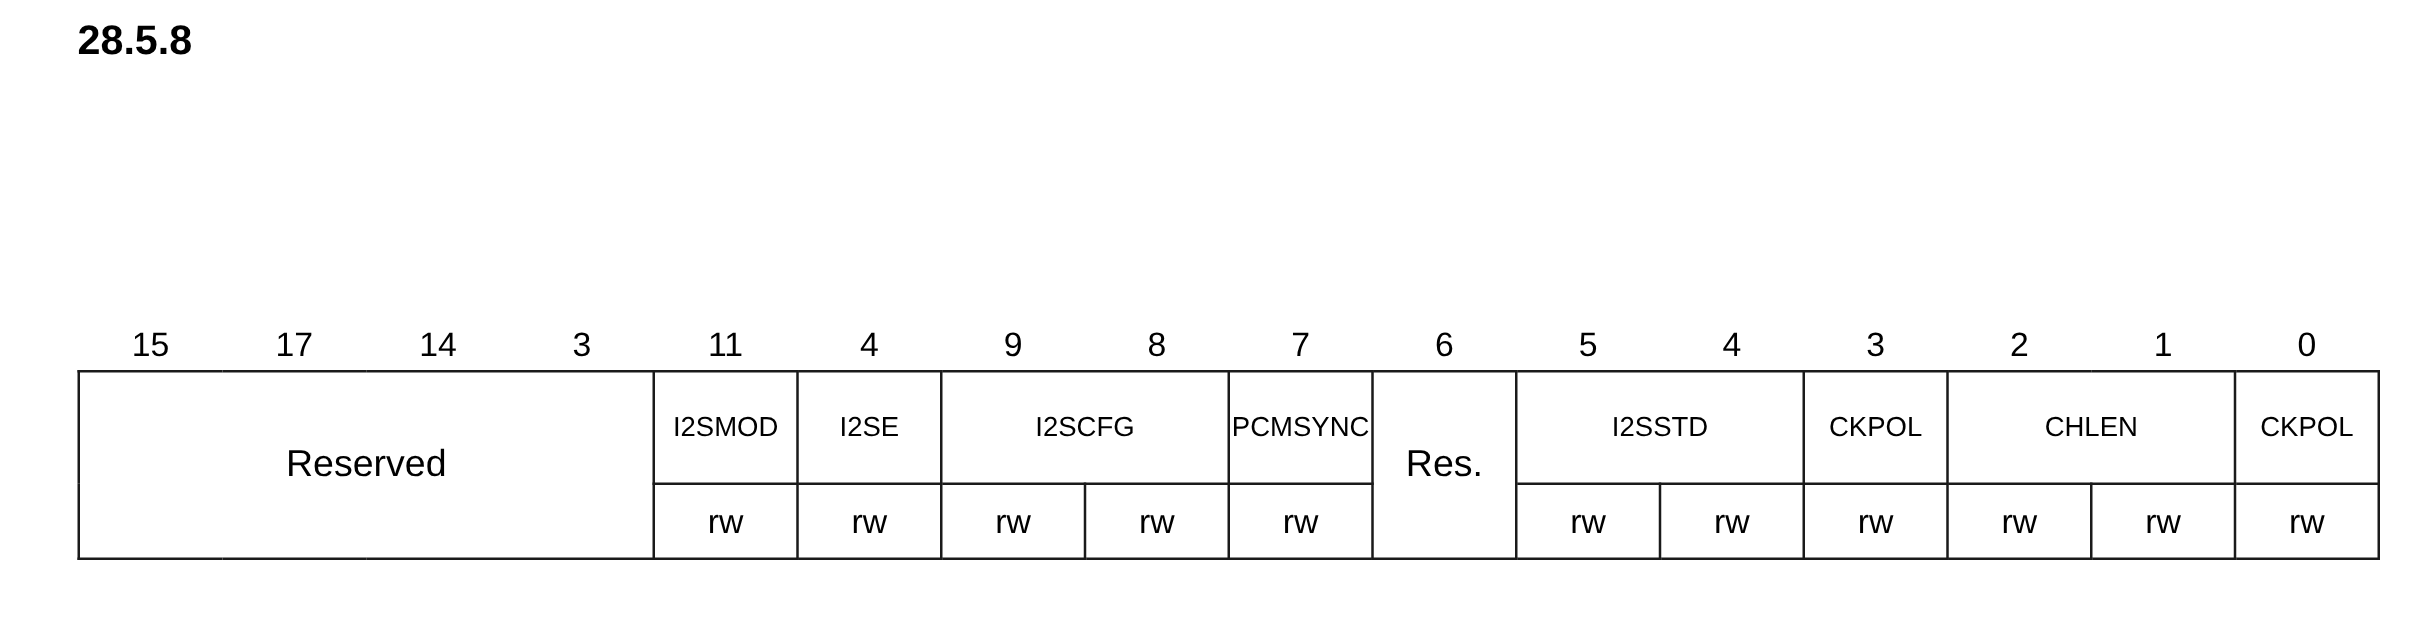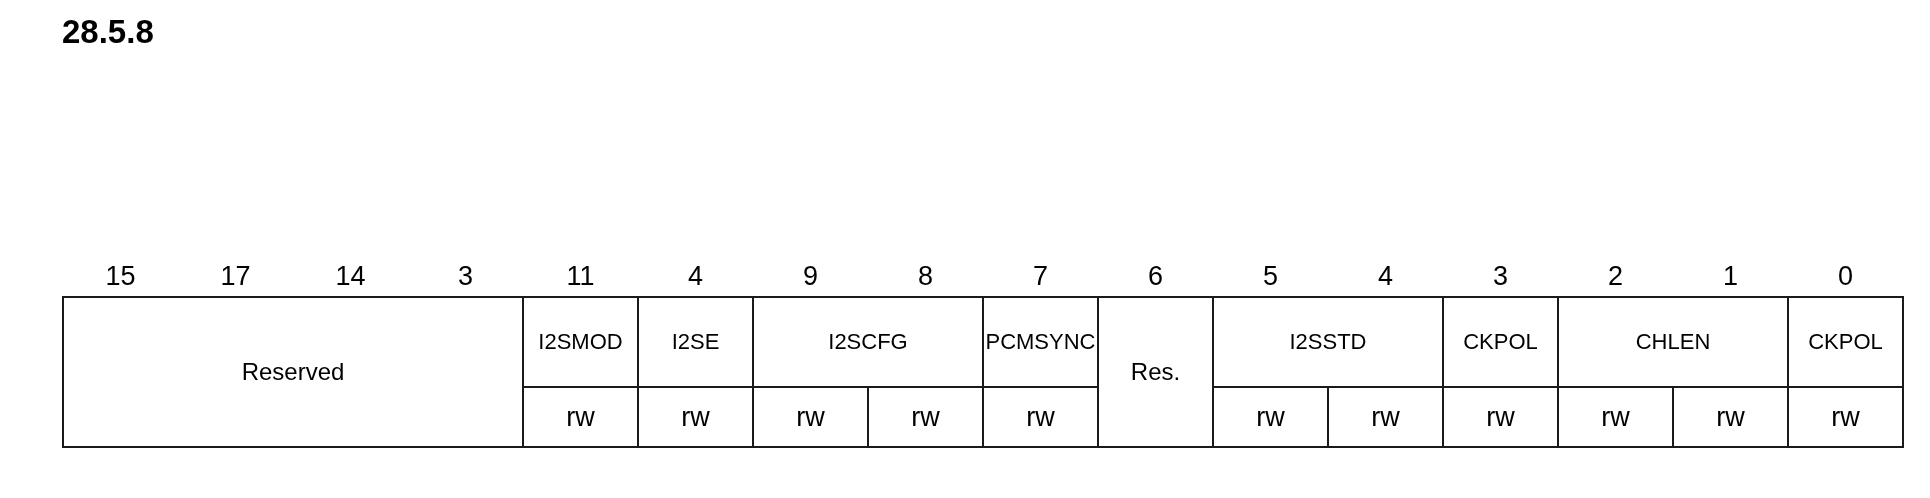--- a/index.html
+++ b/index.html
@@ -104,21 +104,21 @@
     font-size: 22px;
     line-height: 36px;
   }
   td.access {
     height: 58px;
     font-size: 27px;
     line-height: 34px;
   }
   td.span2 {
     height: 146px;
-    font-size: 24px;
+    font-size: 30px;
   }
   td.hl { background: #F2D524; }
   td.wrap { line-height: 34px; margin-top: 25px; }
 </style>
 </head>
 <body>
 
 <div class="page">
 
   <div class="heading-row">

